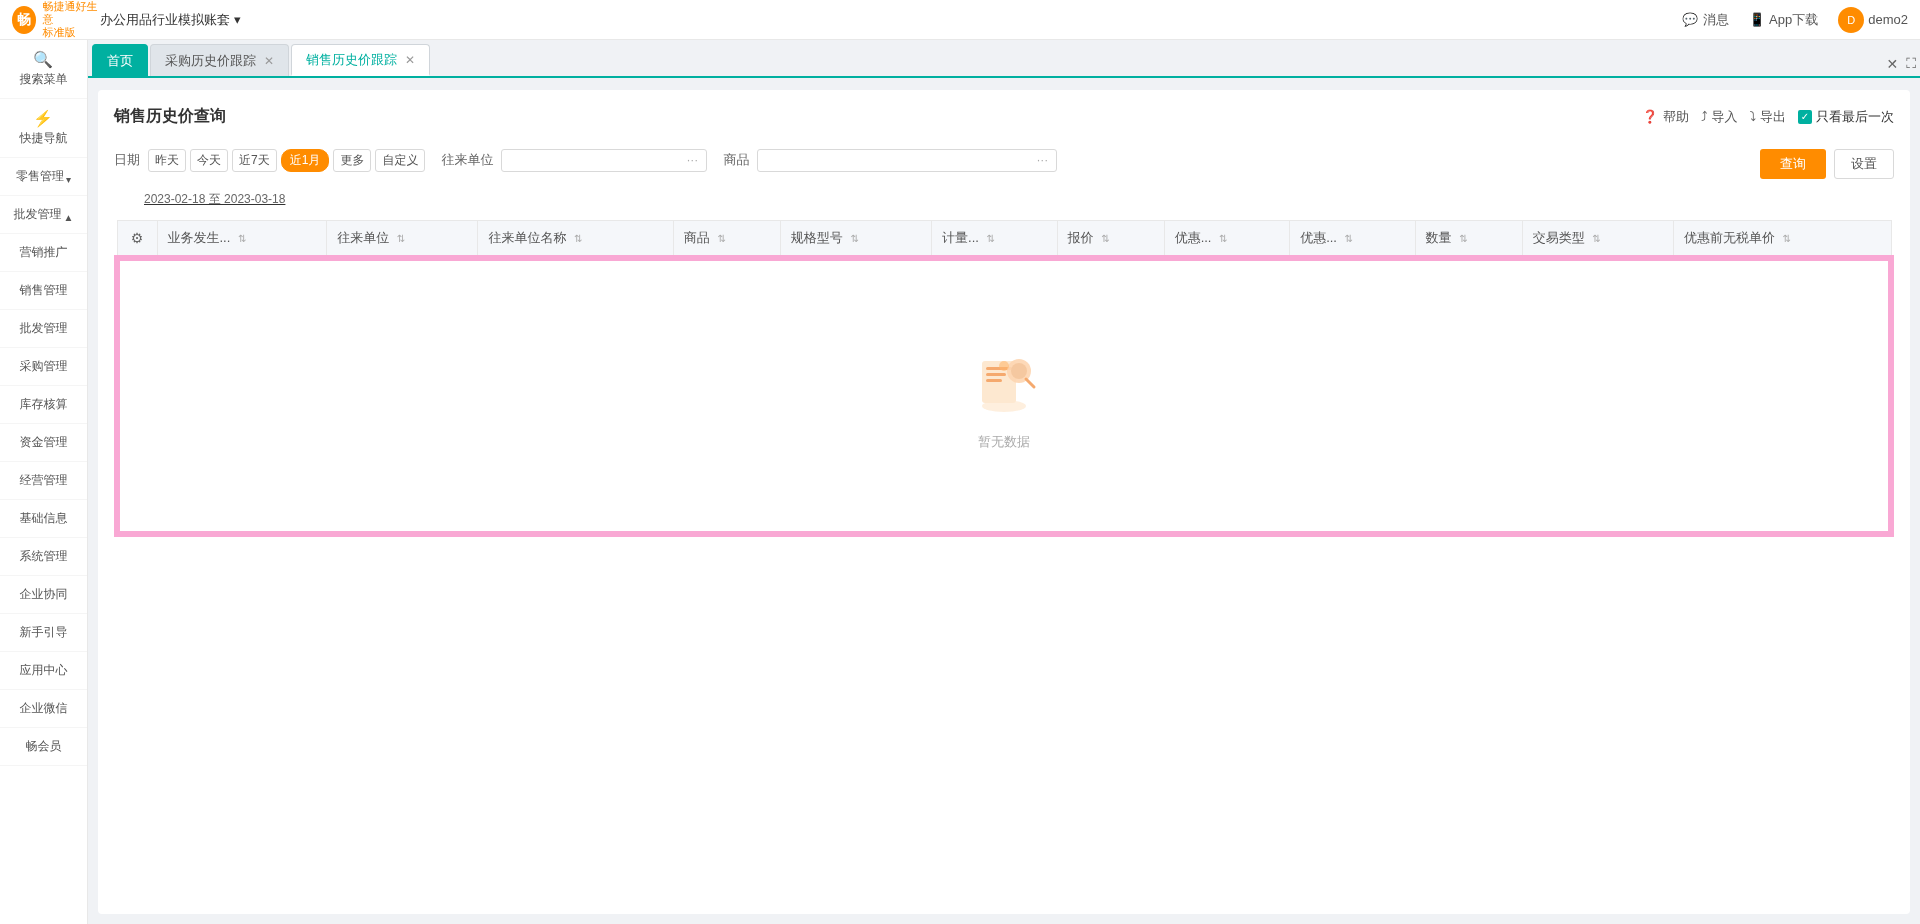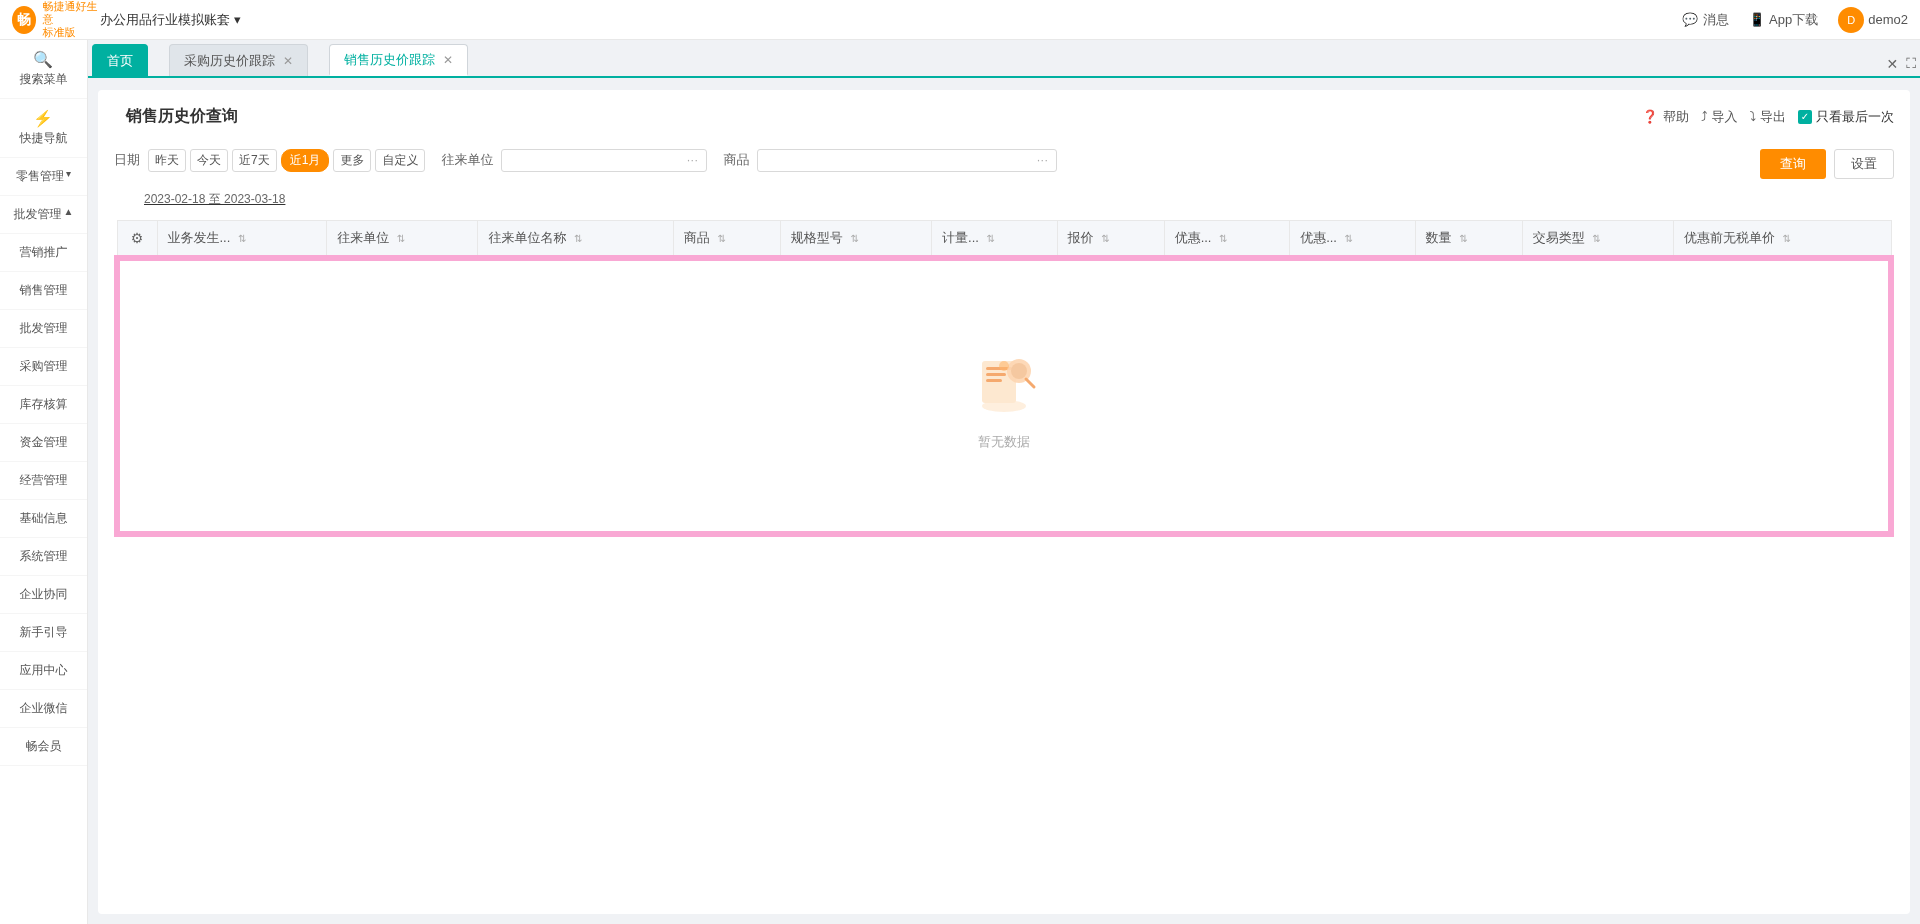--- a/index.html
+++ b/index.html
@@ -81,21 +81,20 @@
       background: #f0f2f5;
       display: flex;
       align-items: flex-end;
       position: fixed;
       top: 40px;
       left: 88px;
       right: 0;
       z-index: 99;
       padding: 0 4px;
       border-bottom: 2px solid #00b0a0;
-      gap: 19px;
     }
     .tab {
       height: 32px;
       padding: 0 14px;
       display: flex;
       align-items: center;
       gap: 8px;
       cursor: pointer;
       border-radius: 4px 4px 0 0;
       font-size: 13px;
@@ -156,21 +155,21 @@
       color: #555;
       border-bottom: 1px solid #f5f5f5;
       display: flex;
       flex-direction: column;
       align-items: center;
       gap: 2px;
     }
     .sidebar-item .si-icon { font-size: 16px; }
     .sidebar-item-group {
       display: flex;
-      align-items: flex-start;
+      align-items: flex-end;
       justify-content: center;
       gap: 2px;
     }
     .expand-icon { font-size: 10px; }
 
     
     .main-content {
       position: fixed;
       top: 80px;
       left: 88px;
@@ -187,21 +186,20 @@
       padding: 16px;
       min-height: calc(100vh - 100px);
     }
 
     
     .page-header {
       display: flex;
       align-items: center;
       justify-content: space-between;
       margin-bottom: 14px;
-      margin-left: 12px;
     }
     .page-title {
       font-size: 16px;
       font-weight: bold;
       color: #333;
     }
     .page-actions {
       display: flex;
       align-items: center;
       gap: 12px;

